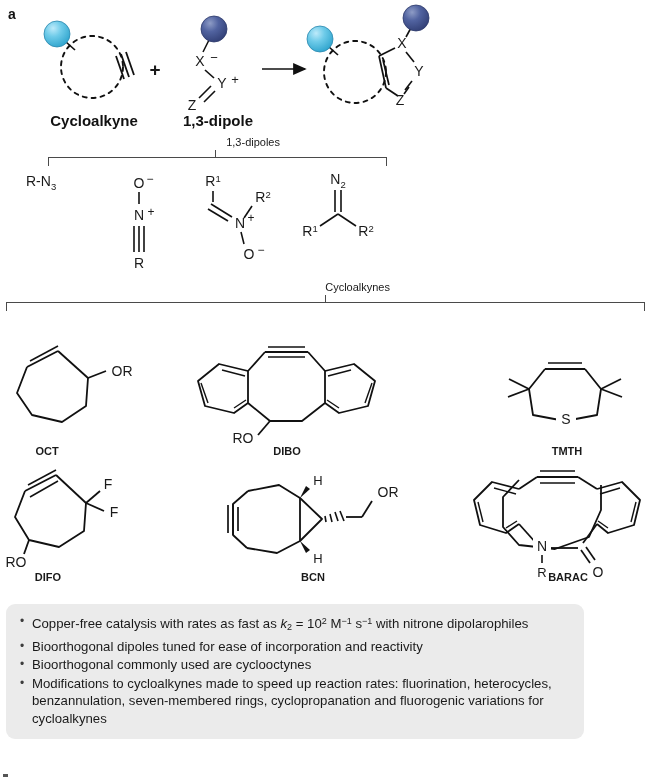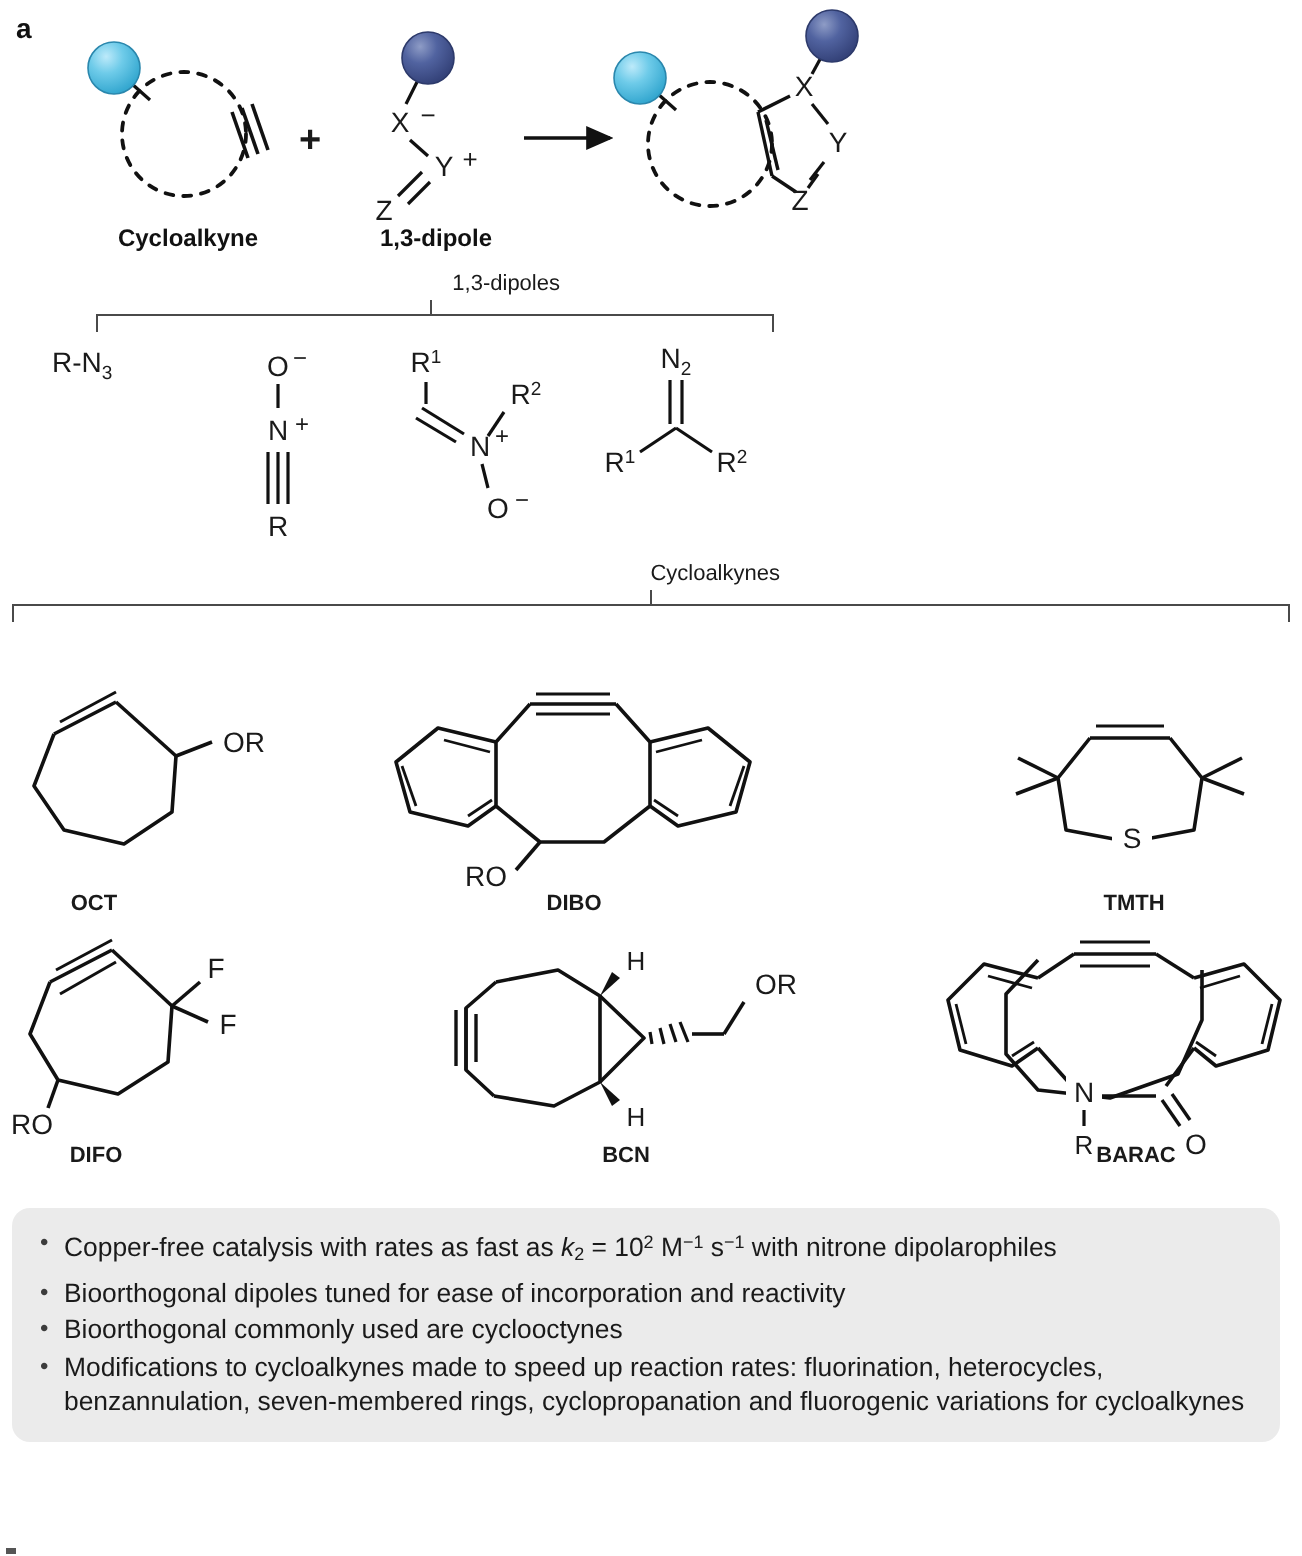--- a/index.html
+++ b/index.html
@@ -11,21 +11,21 @@
     position:relative;
     overflow:hidden;
   }
   .panel-label{
     position:absolute;left:8px;top:6px;
     font-size:14px;font-weight:bold;color:#111;
   }
   
   #scheme{position:absolute;left:0;top:4px;width:651px;height:130px;}
   .cap{
-    position:absolute;font-size:12px;font-weight:bold;color:#111;
+    position:absolute;font-size:15px;font-weight:bold;color:#111;
     text-align:center;white-space:nowrap;
   }
   #cap-cycloalkyne{left:44px;top:108px;width:100px;}
   #cap-dipole{left:170px;top:108px;width:96px;}
 
   
   .bracket-title{
     position:absolute;font-size:11px;color:#1a1a1a;text-align:right;
     white-space:nowrap;
   }
@@ -41,21 +41,21 @@
   }
 
   
   #dipoles{position:absolute;left:0;top:160px;width:610px;height:115px;}
 
   
   #cyclo{position:absolute;left:0;top:305px;width:651px;height:285px;}
 
   
   #summary{
-    position:absolute;left:6px;top:604px;width:634px;
+    position:absolute;left:6px;top:604px;width:578px;
     box-sizing:border-box;
     background:#ebebeb;
     border-radius:9px;
     padding:9px 10px 10px 10px;
   }
   #summary ul{margin:0;padding:0;list-style:none;}
   #summary li{
     position:relative;
     padding-left:16px;
     font-size:13.2px;

